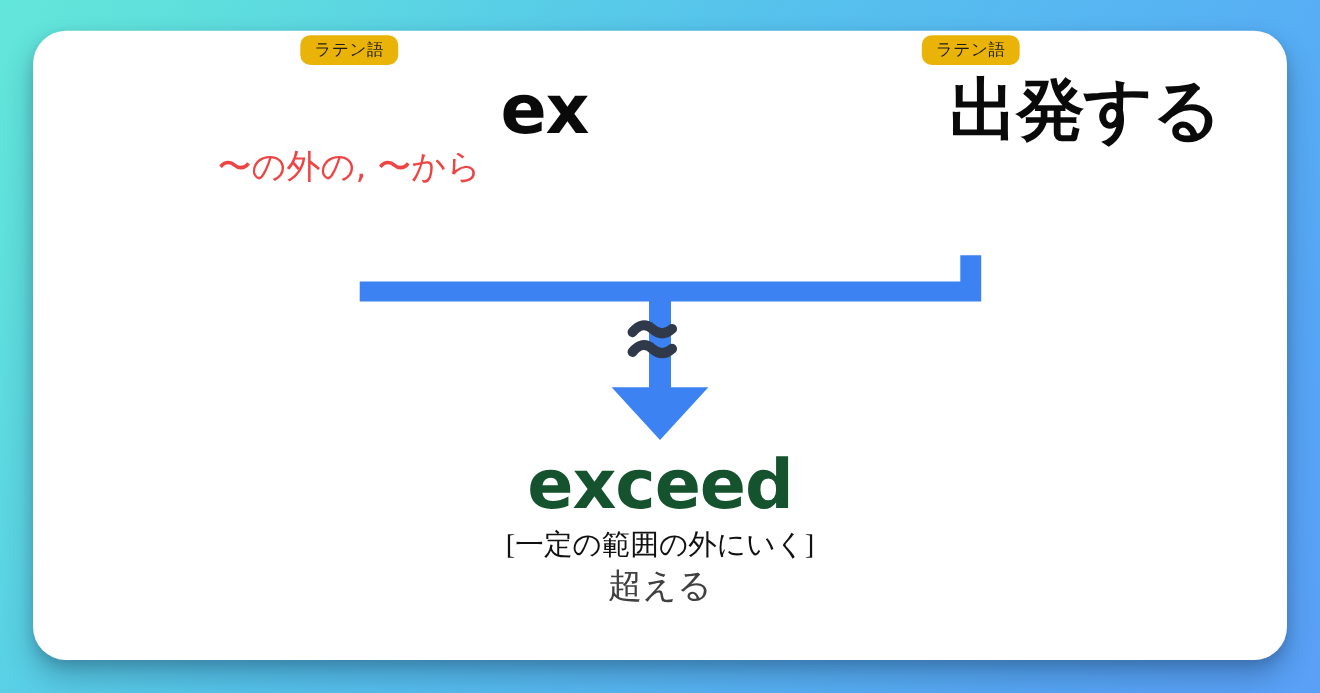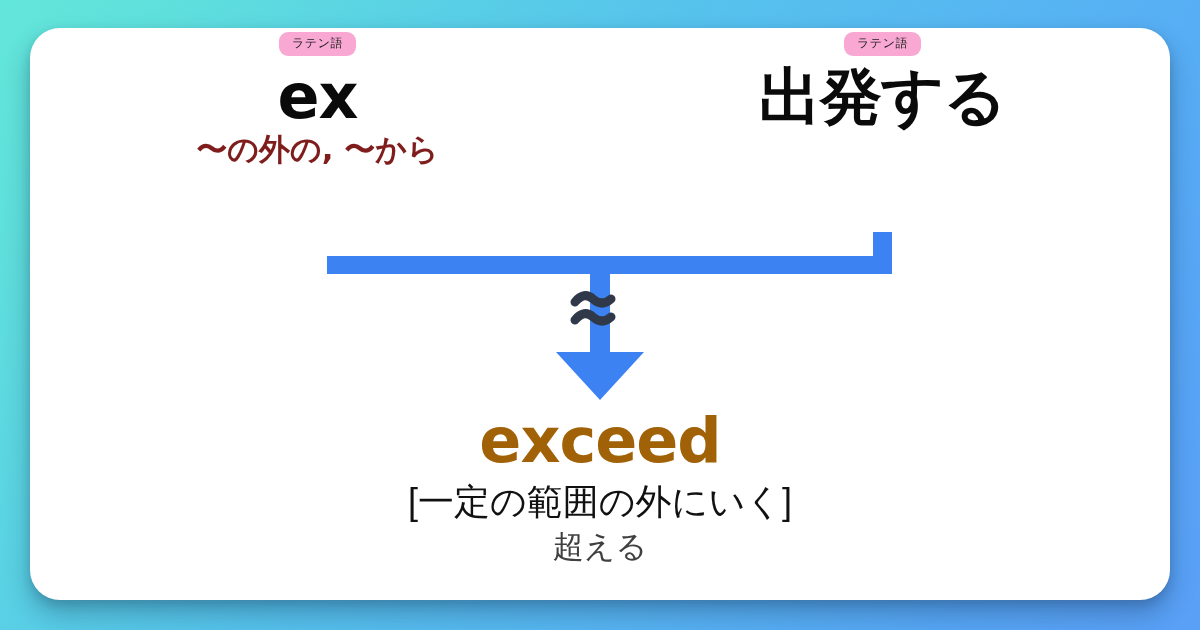--- a/index.html
+++ b/index.html
@@ -39,49 +39,49 @@
   .col {
     position:absolute;
     top:32px;
     text-align:center;
   }
   .col-left  { left:100px;  width:435px; }
   .col-right { left:655px; width:455px; }
 
   .badge {
     display:inline-block;
-    background:#f9a8d4;
+    background:#eab308;
     color:#1b1b1b;
     border-radius:9px;
     padding:5px 13px 6px 13px;
-    font-size:12px;
+    font-size:15px;
     line-height:1.08;
     letter-spacing:.5px;
     font-family:"DejaVu Sans", sans-serif;
   }
 
   .headword {
     font-family:"DejaVu Sans", sans-serif;
     font-weight:bold;
     font-size:62px;
     line-height:1.05;
     color:#0a0a0a;
     letter-spacing:-1px;
     margin-top:8px;
     white-space:nowrap;
+    text-align:right;
   }
 
   .gloss {
     font-family:"DejaVu Sans", sans-serif;
     font-size:31px;
     line-height:1.18;
-    color:#7f1d1d;
+    color:#ef4444;
     margin-top:2px;
     white-space:nowrap;
-    font-weight:bold;
   }
 
   
   .connector {
     position:absolute;
     left:0; top:0;
     width:1200px; height:630px;
     pointer-events:none;
   }
 
@@ -90,26 +90,26 @@
     position:absolute;
     left:0; top:408px;
     width:1200px;
     text-align:center;
   }
   .result-word {
     font-family:"DejaVu Sans", sans-serif;
     font-weight:bold;
     font-size:62px;
     line-height:1.08;
-    color:#a16207;
+    color:#14532d;
     letter-spacing:-1px;
   }
   .result-literal {
-    font-family:Liberation Sans, sans-serif;
-    font-size:36px;
+    font-family:Liberation Serif, serif;
+    font-size:26px;
     line-height:1.3;
     color:#111111;
     margin-top:4px;
   }
   .result-meaning {
     font-family:"DejaVu Sans", sans-serif;
     font-size:31px;
     line-height:1.3;
     color:#404040;
   }

